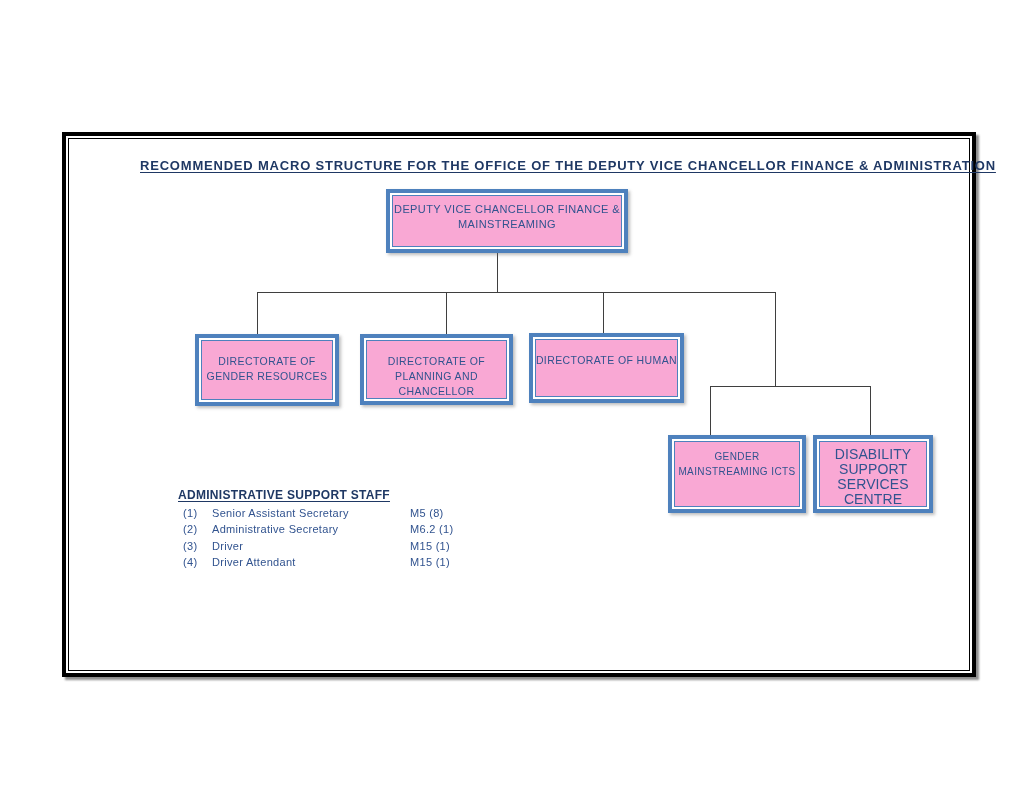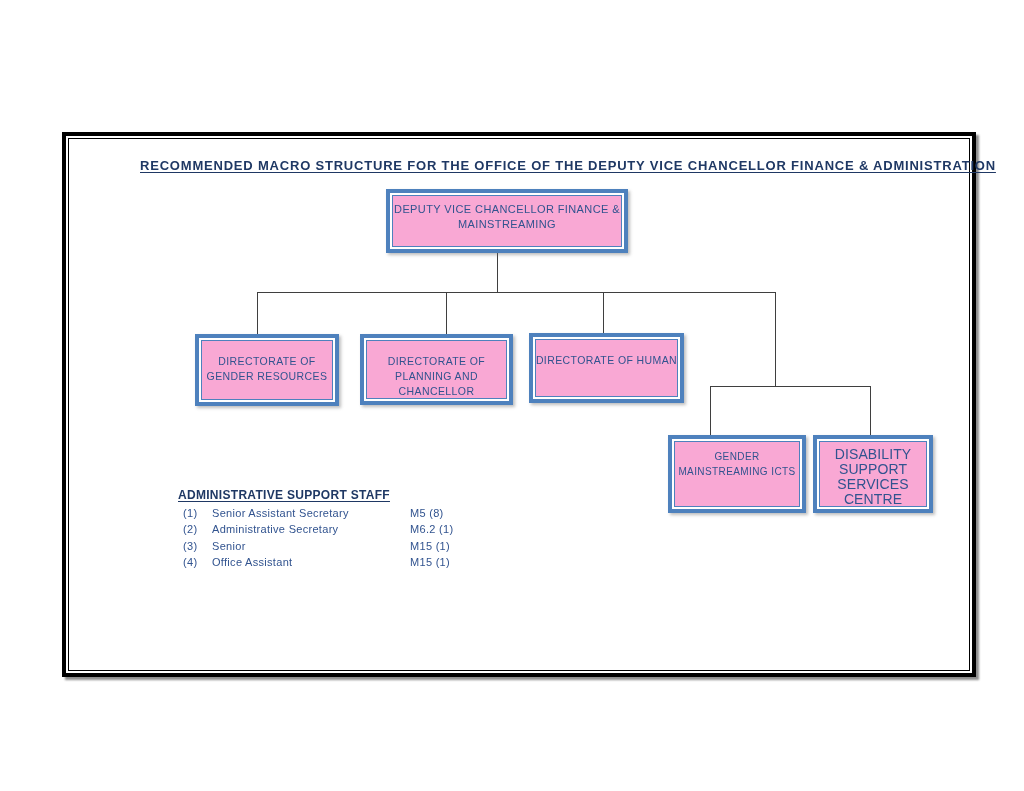--- a/index.html
+++ b/index.html
@@ -148,24 +148,24 @@
         <span class="role">Senior Assistant Secretary</span>
         <span class="grade">M5 (8)</span>
       </div>
       <div class="staff-row">
         <span class="num">(2)</span>
         <span class="role">Administrative Secretary</span>
         <span class="grade">M6.2 (1)</span>
       </div>
       <div class="staff-row">
         <span class="num">(3)</span>
-        <span class="role">Senior</span>
+        <span class="role">Driver</span>
         <span class="grade">M15 (1)</span>
       </div>
       <div class="staff-row">
         <span class="num">(4)</span>
-        <span class="role">Office Assistant</span>
+        <span class="role">Driver Attendant</span>
         <span class="grade">M15 (1)</span>
       </div>
     </div>
   </div>
 
 </div>
 
 </body></html>

